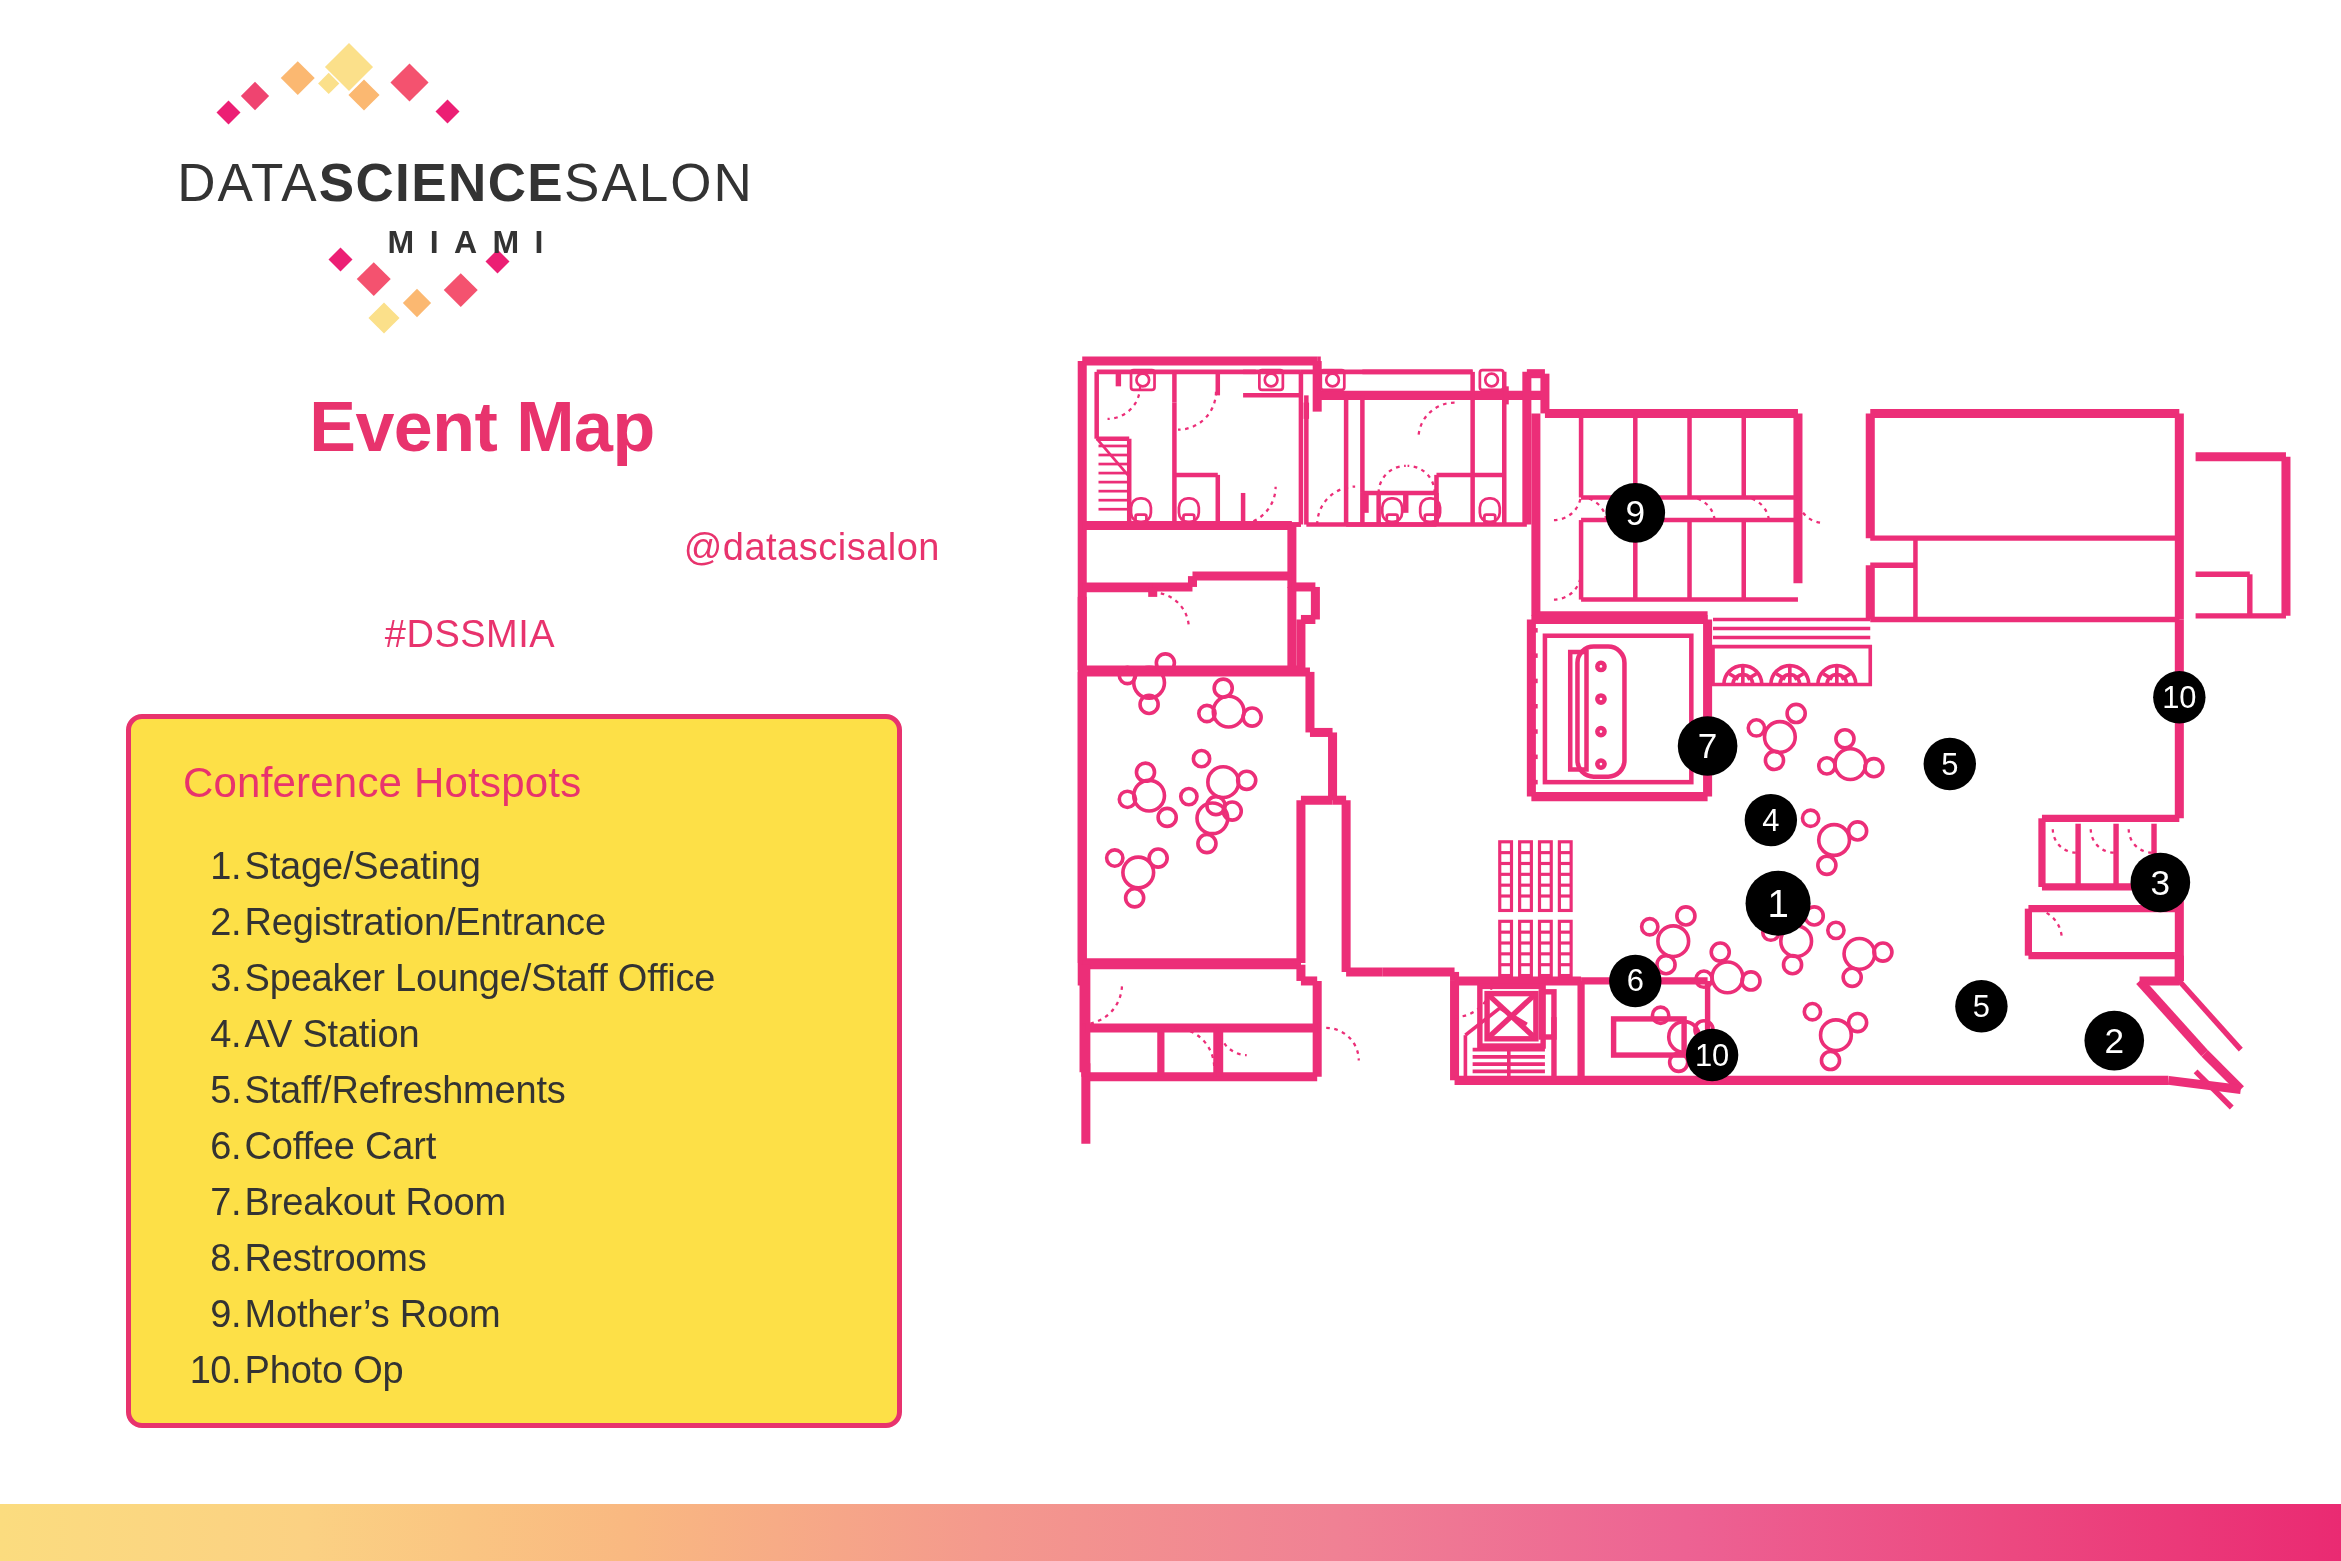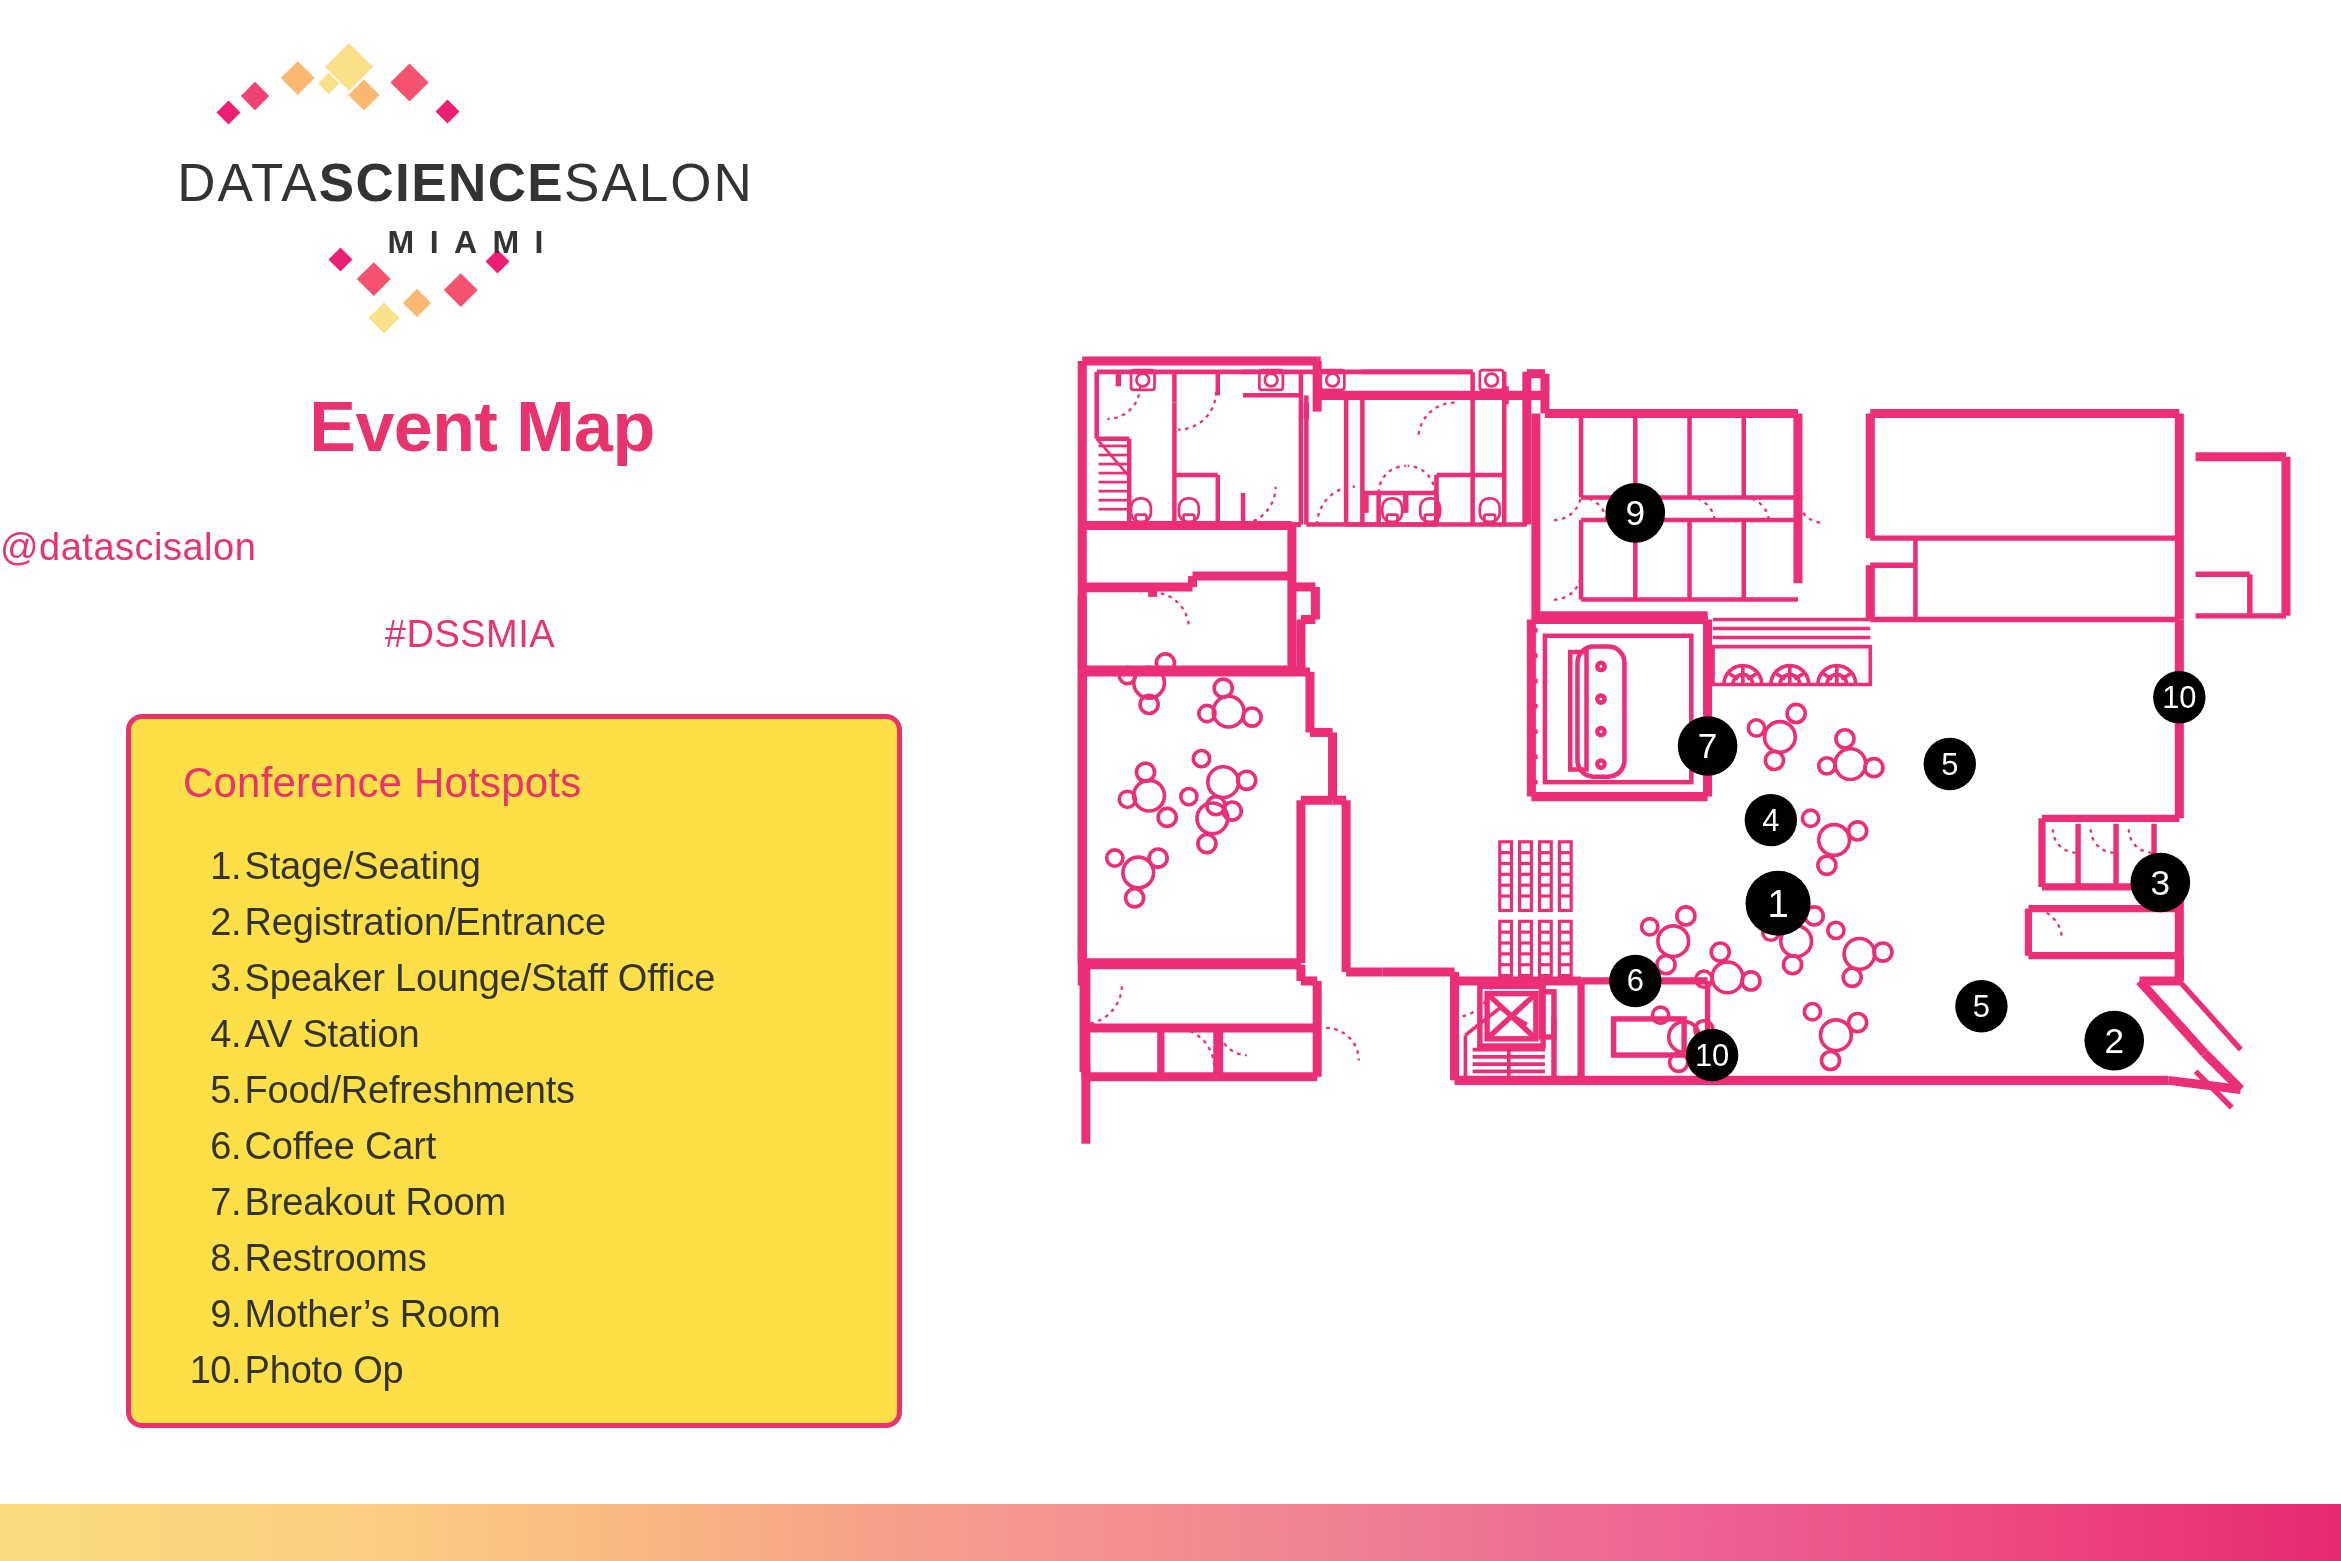--- a/index.html
+++ b/index.html
@@ -71,21 +71,21 @@
     font-size: 70px;
     font-weight: 800;
     color: #e8336d;
     letter-spacing: -0.5px;
     padding-left: 12px;
   }
   #handle-twitter {
     position: absolute;
     left: 0; top: 526px;
     width: 940px;
-    text-align: left;
+    text-align: right;
     font-size: 38px;
     font-weight: 300;
     color: #e8336d;
     letter-spacing: 0.5px;
   }
   #handle-hashtag {
     position: absolute;
     left: 0; top: 613px;
     width: 940px;
     text-align: center;
@@ -215,21 +215,21 @@
         <div class="hotspot-row">
           <span class="hotspot-num">3.</span>
           <span class="hotspot-label">Speaker Lounge/Staff Office</span>
         </div>
         <div class="hotspot-row">
           <span class="hotspot-num">4.</span>
           <span class="hotspot-label">AV Station</span>
         </div>
         <div class="hotspot-row">
           <span class="hotspot-num">5.</span>
-          <span class="hotspot-label">Food/Refreshments</span>
+          <span class="hotspot-label">Staff/Refreshments</span>
         </div>
         <div class="hotspot-row">
           <span class="hotspot-num">6.</span>
           <span class="hotspot-label">Coffee Cart</span>
         </div>
         <div class="hotspot-row">
           <span class="hotspot-num">7.</span>
           <span class="hotspot-label">Breakout Room</span>
         </div>
         <div class="hotspot-row">

